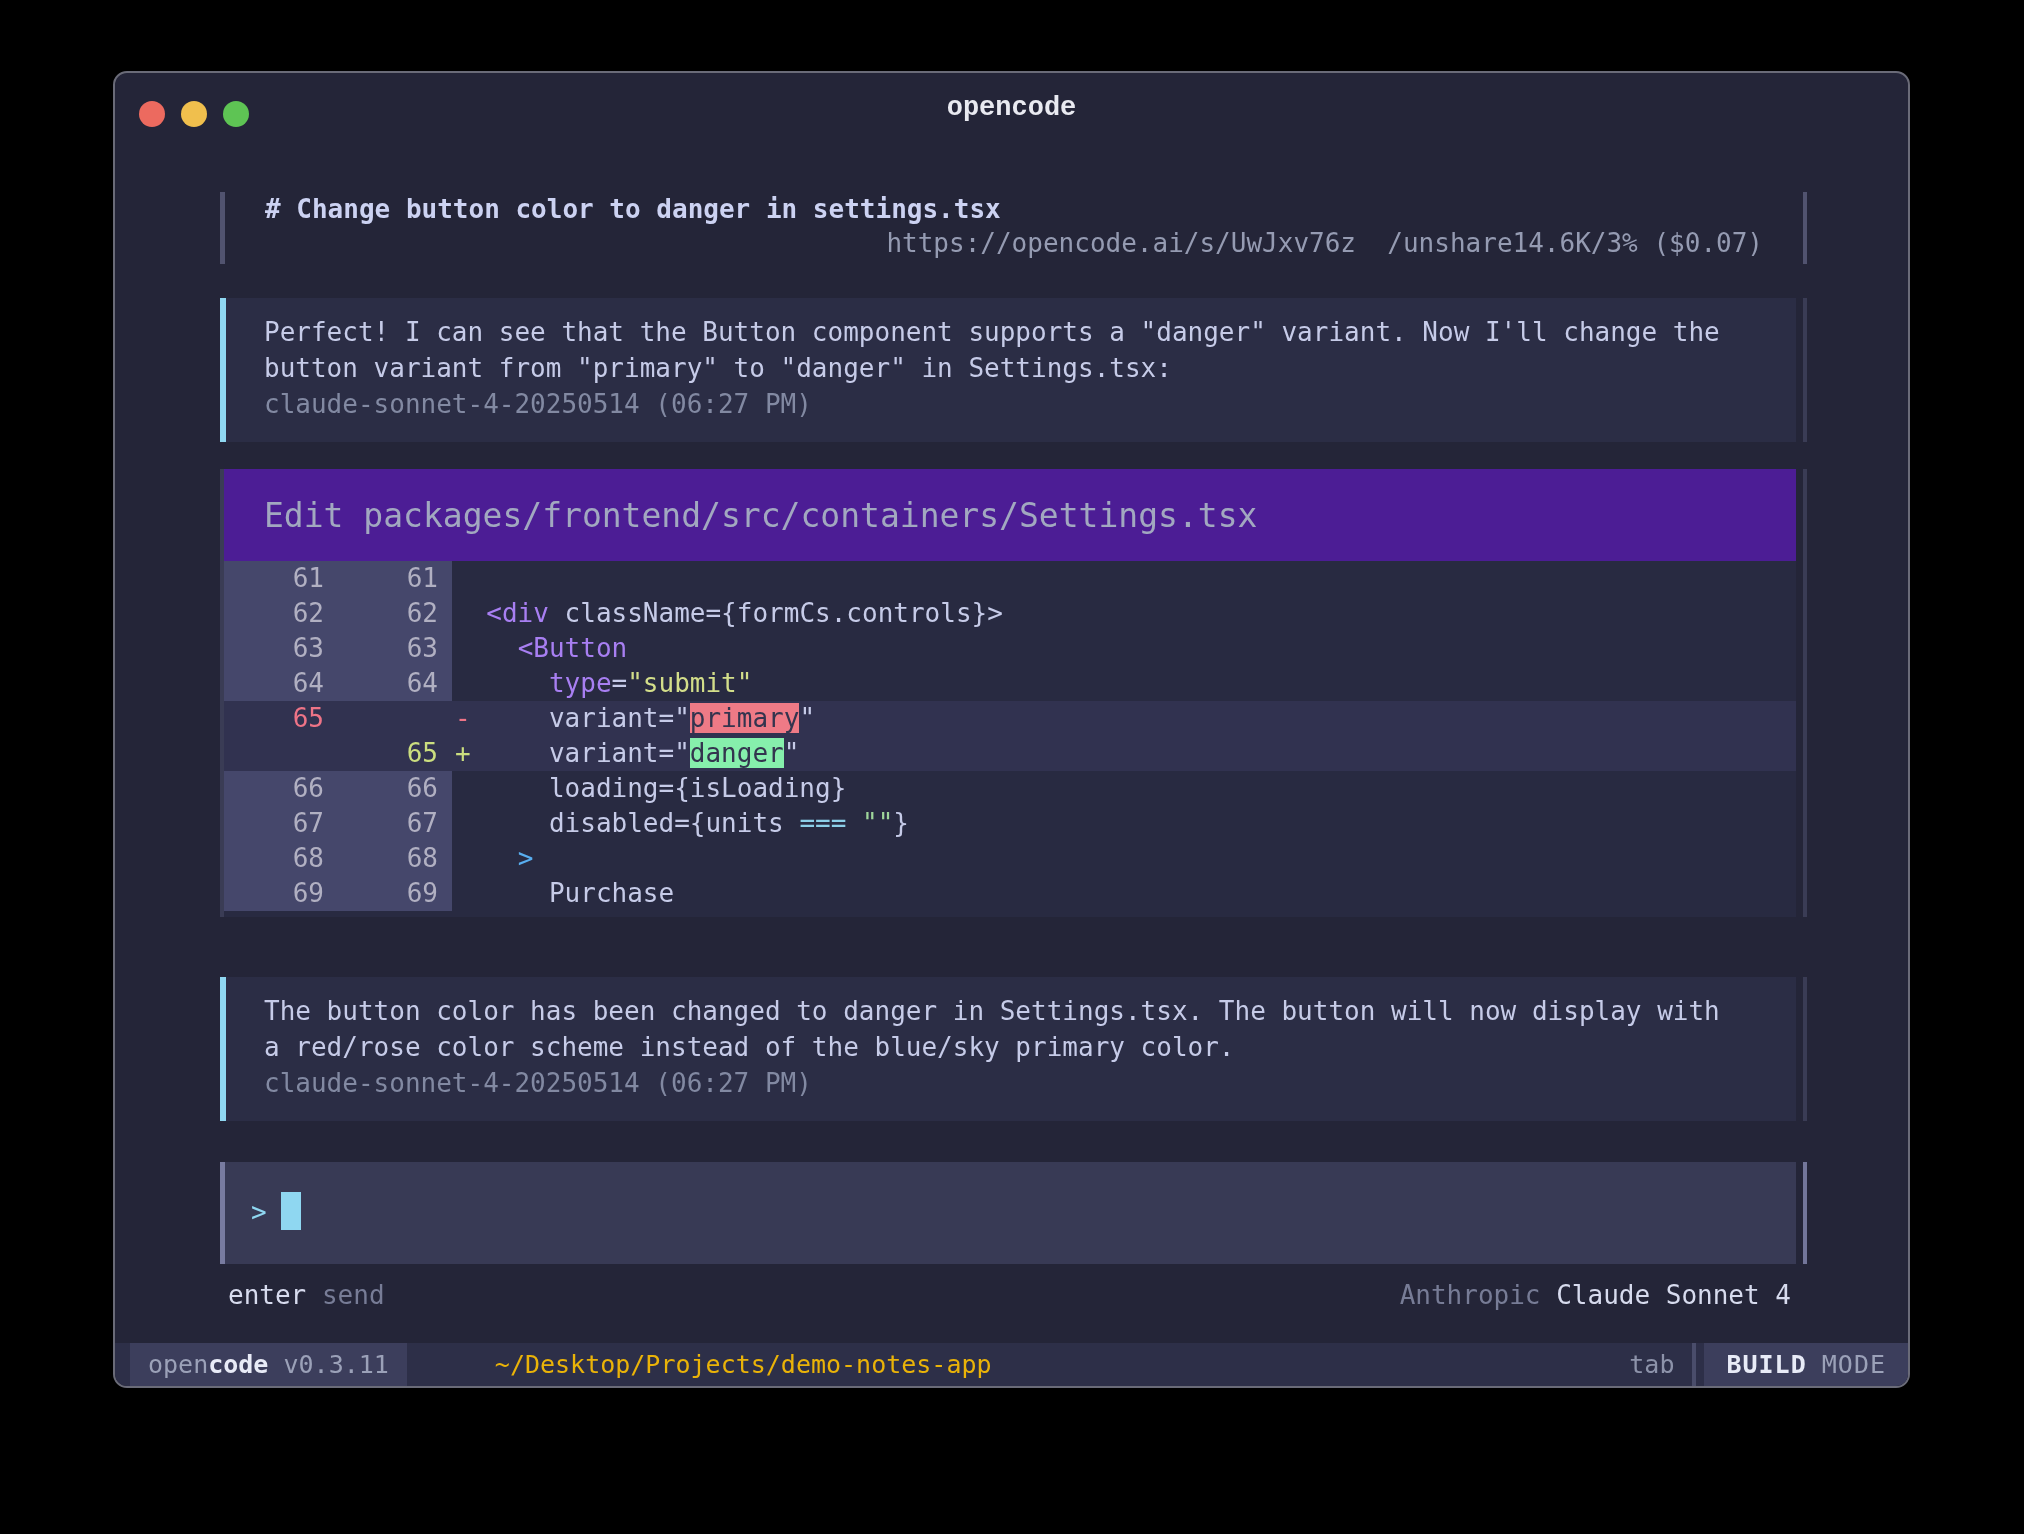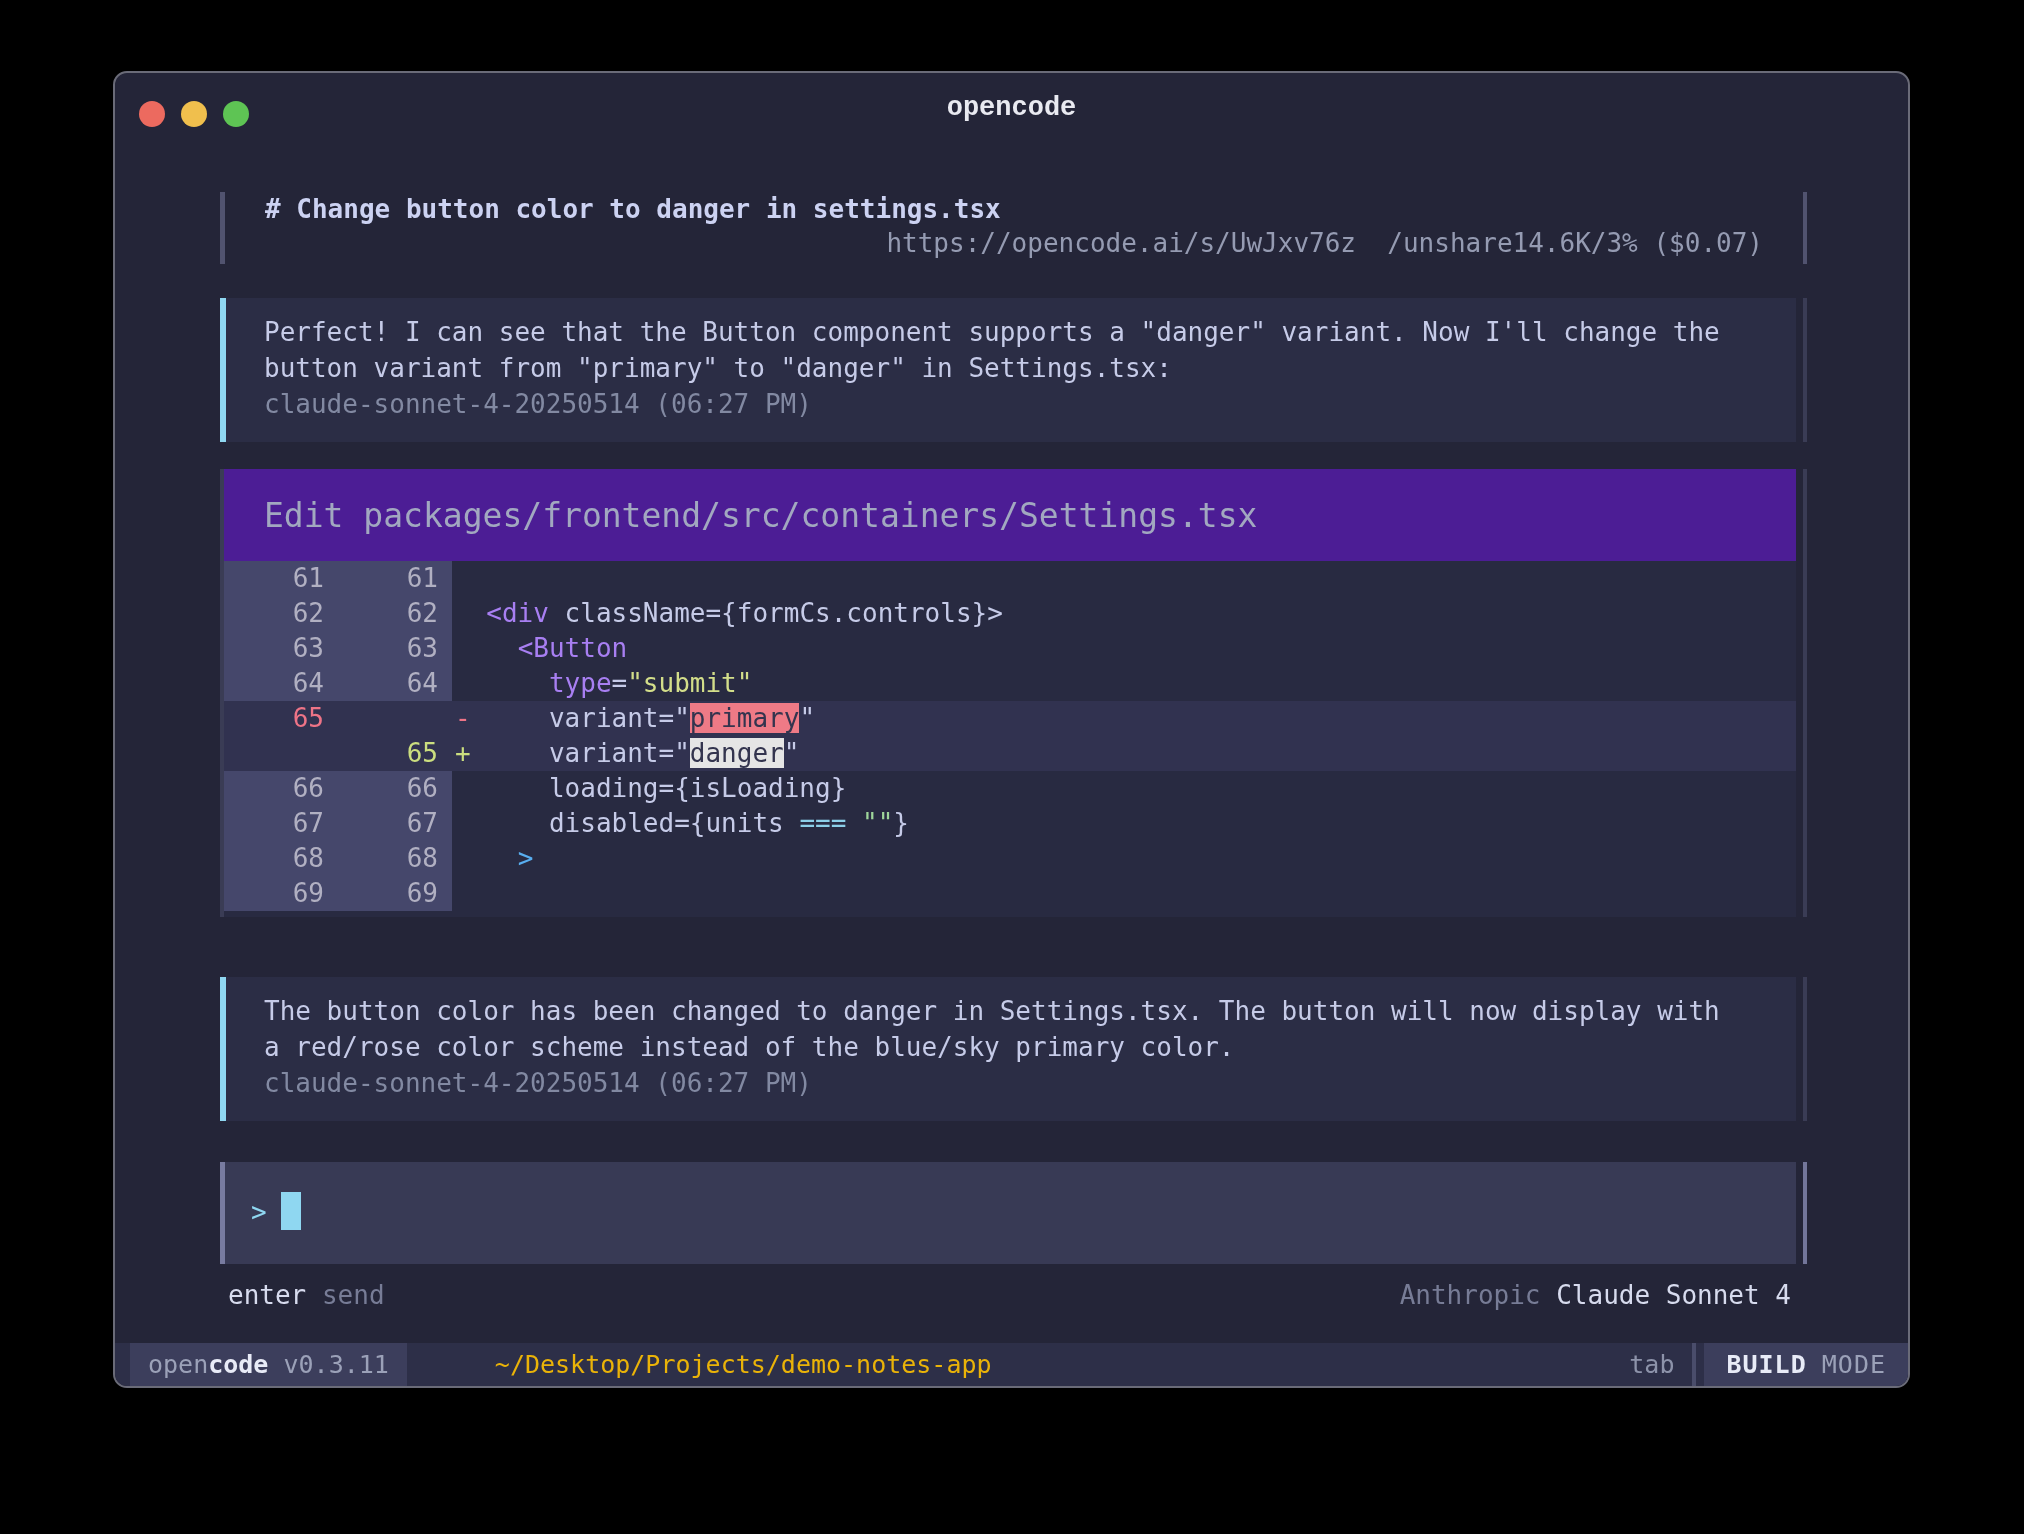--- a/index.html
+++ b/index.html
@@ -69,21 +69,21 @@
   .drow pre{margin:0;flex:1;padding-left:3px;font:inherit;white-space:pre;color:#c6cbe8;}
   .tok-fg{color:#c6cbe8;}
   .tok-purple{color:#a87ff2;}
   .tok-string{color:#d3de8a;}
   .tok-cyan{color:#8ccfe8;}
   .tok-green2{color:#9fd69b;}
   .tok-blue{color:#58aef0;}
   .tok-red{color:#ee7487;}
   .tok-green{color:#cbde7f;}
   .tok-delhl{background:#ee7a86;color:#33344e;}
-  .tok-addhl{background:#e5e5e5;color:#33344e;}
+  .tok-addhl{background:#86efac;color:#33344e;}
   
   .inputbox{
     height:102px;margin-top:41px;
     border-left:5px solid #787ba0;border-right:4px solid #73769a;
   }
   .input-inner{
     height:100%;margin-right:7px;background:#383a55;box-sizing:border-box;
     padding:30px 0 0 26px;font-size:26px;display:flex;align-items:flex-start;
   }
   .prompt{color:#8fd7f1;line-height:40px;white-space:pre;}
@@ -191,20 +191,21 @@
               <pre><span class="tok-fg">      disabled={units </span><span class="tok-cyan">===</span><span class="tok-fg"> </span><span class="tok-green2">""</span><span class="tok-fg">}</span></pre>
             </div>
             <div class="drow ctx">
               <span class="num">68</span>
               <span class="num">68</span>
               <pre><span class="tok-fg">    </span><span class="tok-blue">&gt;</span></pre>
             </div>
             <div class="drow ctx">
               <span class="num">69</span>
               <span class="num">69</span>
+              <pre><span class="tok-fg">      Purchase</span></pre>
             </div>
           </div>
       </div>
     </div>
 
     <div class="msg msg2">
       <div class="msg-inner">
         <div class="msg-text">The button color has been changed to danger in Settings.tsx. The button will now display with
 a red/rose color scheme instead of the blue/sky primary color.</div>
         <div class="msg-meta">claude-sonnet-4-20250514 (06:27 PM)</div>

